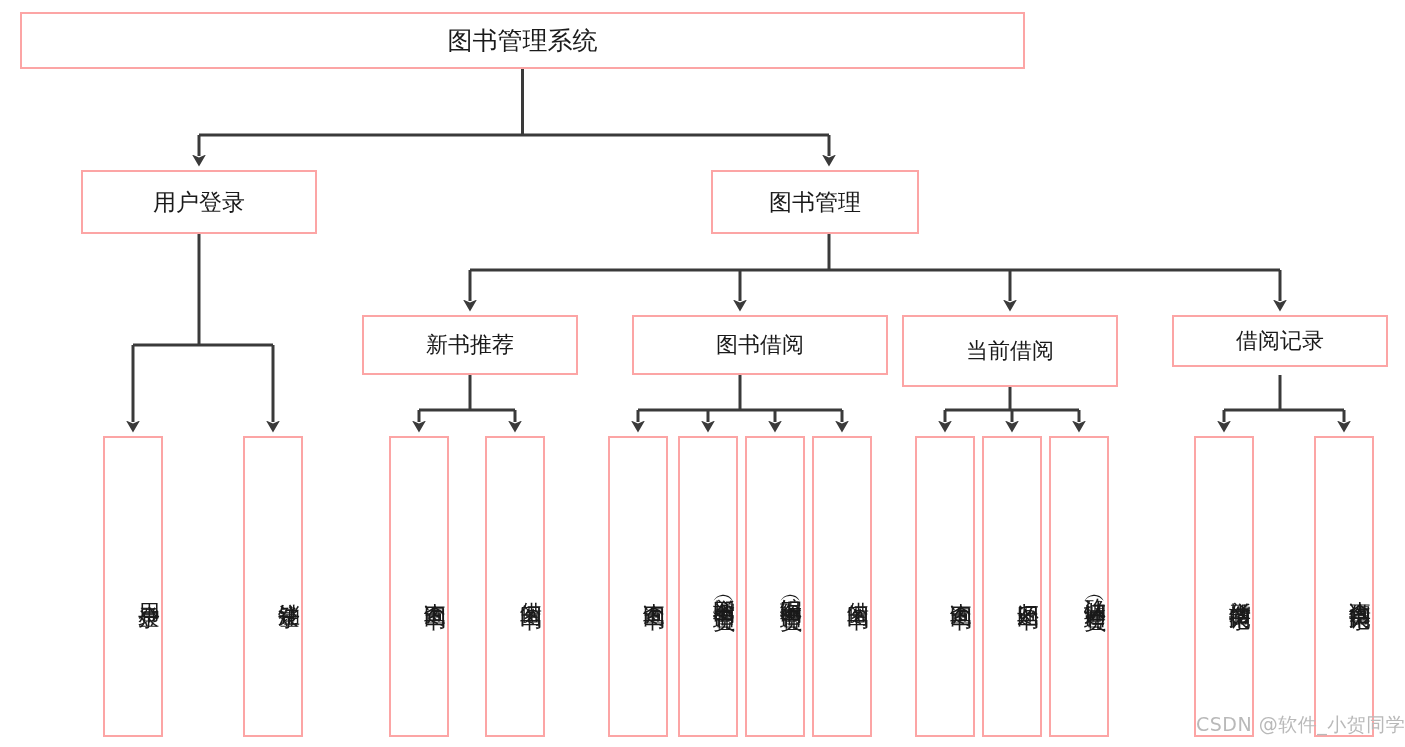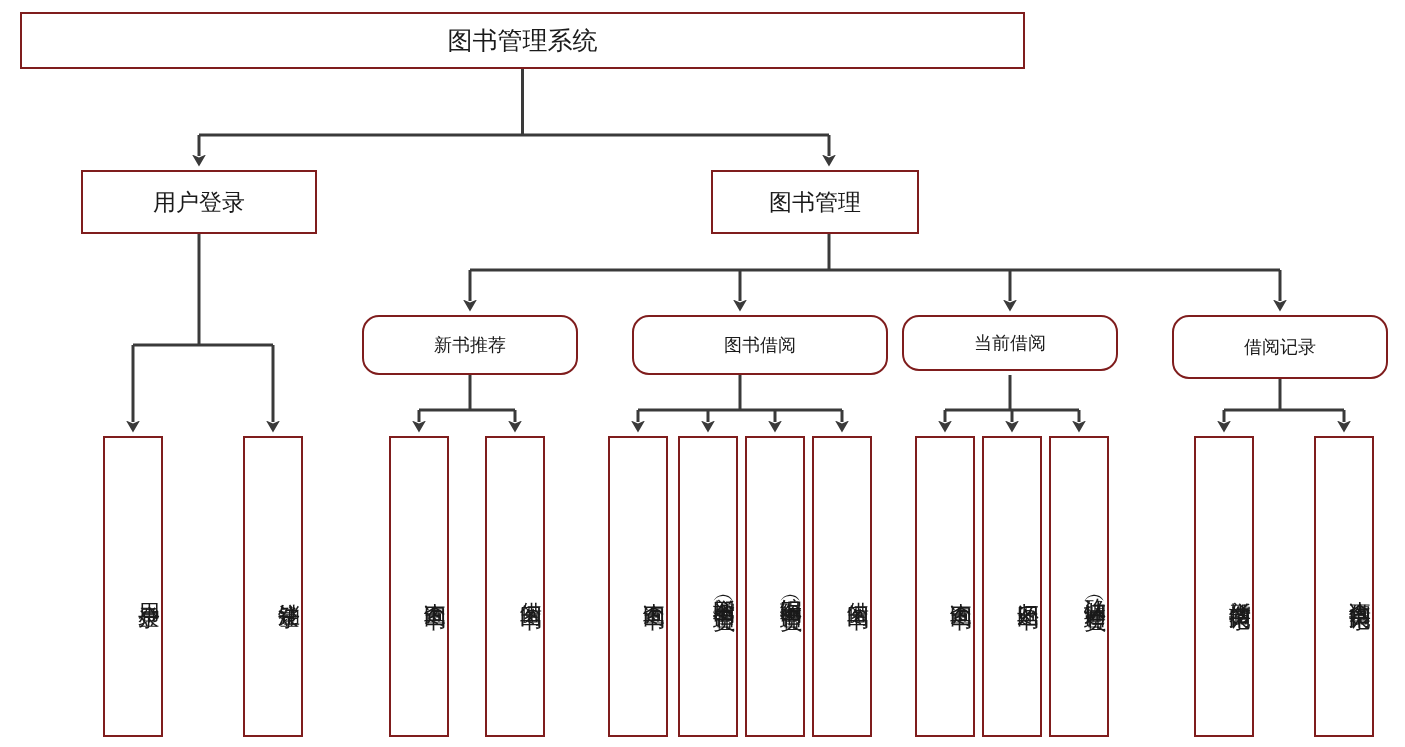--- a/index.html
+++ b/index.html
@@ -23,30 +23,30 @@
     left: 0;
     top: 0;
     width: 1405px;
     height: 747px;
     pointer-events: none;
   }
   .node {
     position: absolute;
     box-sizing: border-box;
     background: #ffffff;
-    border: 2px solid #7f1d1d;
+    border: 2px solid #fca5a5;
     display: flex;
     align-items: center;
     justify-content: center;
     color: #1a1a1a;
     text-align: center;
   }
   .node.root       { font-size: 25px; }
   .node.level2     { font-size: 23px; }
-  .node.level3     { font-size: 18px; border-radius: 17px; }
+  .node.level3     { font-size: 22px; }
   .node.leaf {
     font-size: 22px;
     writing-mode: vertical-rl;
     text-orientation: upright;
     letter-spacing: 2px;
     align-items: flex-start;
     justify-content: center;
     padding-top: 4px;
   }
   .leaf .label {
@@ -120,24 +120,24 @@
       </div>
       <div class="node level2" style="left: 711px; top: 170px; width: 208px; height: 64px;">
         <span class="label">图书管理</span>
       </div>
       <div class="node level3" style="left: 362px; top: 315px; width: 216px; height: 60px;">
         <span class="label">新书推荐</span>
       </div>
       <div class="node level3" style="left: 632px; top: 315px; width: 256px; height: 60px;">
         <span class="label">图书借阅</span>
       </div>
-      <div class="node level3" style="left: 902px; top: 315px; width: 216px; height: 56px;">
+      <div class="node level3" style="left: 902px; top: 315px; width: 216px; height: 72px;">
         <span class="label">当前借阅</span>
       </div>
-      <div class="node level3" style="left: 1172px; top: 315px; width: 216px; height: 64px;">
+      <div class="node level3" style="left: 1172px; top: 315px; width: 216px; height: 52px;">
         <span class="label">借阅记录</span>
       </div>
       <div class="node leaf" style="left: 103px; top: 436px; width: 60px; height: 301px;">
         <span class="label">用户登录</span>
       </div>
       <div class="node leaf" style="left: 243px; top: 436px; width: 60px; height: 301px;">
         <span class="label">注销登录</span>
       </div>
       <div class="node leaf" style="left: 389px; top: 436px; width: 60px; height: 301px;">
         <span class="label">查询图书</span>
@@ -167,14 +167,15 @@
         <span class="label">确认归还（管理员）</span>
       </div>
       <div class="node leaf" style="left: 1194px; top: 436px; width: 60px; height: 301px;">
         <span class="label">新增借阅记录</span>
       </div>
       <div class="node leaf" style="left: 1314px; top: 436px; width: 60px; height: 301px;">
         <span class="label">查询借阅记录</span>
       </div>
     </div>
 
+  <div class="watermark" style="left: 1196px; top: 712px;">CSDN @软件_小贺同学</div>
 
 </div>
 
 </body></html>

